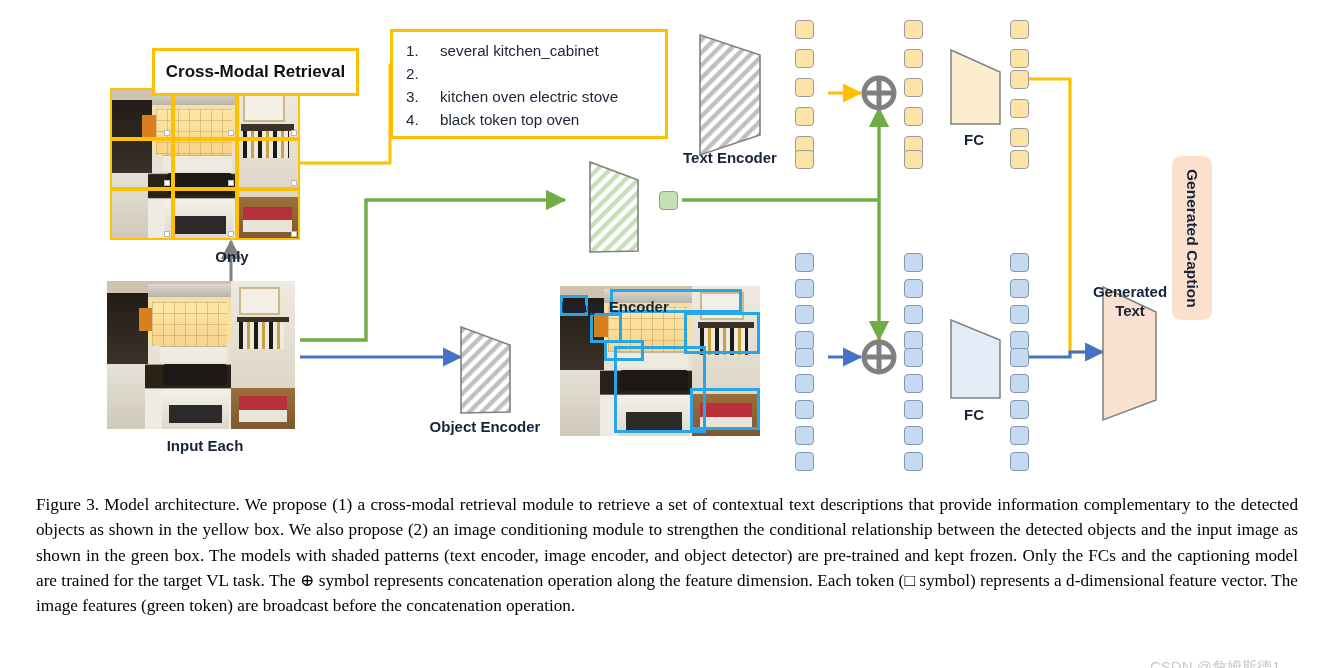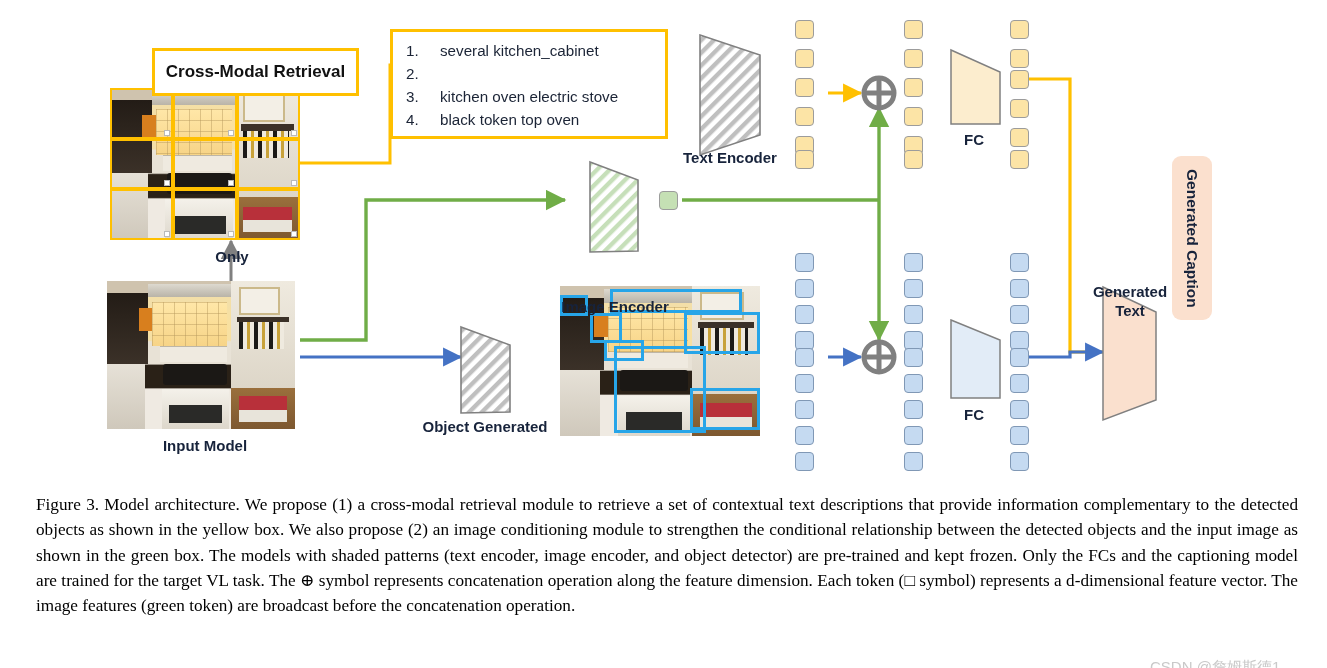--- a/index.html
+++ b/index.html
@@ -312,23 +312,23 @@
   <div class="tok b" style="left:1010px;top:279px;"></div>
   <div class="tok b" style="left:1010px;top:305px;"></div>
   <div class="tok b" style="left:1010px;top:331px;"></div>
   <div class="tok b" style="left:1010px;top:348px;"></div>
   <div class="tok b" style="left:1010px;top:374px;"></div>
   <div class="tok b" style="left:1010px;top:400px;"></div>
   <div class="tok b" style="left:1010px;top:426px;"></div>
   <div class="tok b" style="left:1010px;top:452px;"></div>
 
   <div class="lbl" style="left:206px;top:248px;width:52px;">Only</div>
-  <div class="lbl" style="left:150px;top:437px;width:110px;">Input Model</div>
+  <div class="lbl" style="left:150px;top:437px;width:110px;">Input Each</div>
   <div class="lbl" style="left:550px;top:257px;width:130px;margin-top:41px;">Image Encoder</div>
-  <div class="lbl" style="left:415px;top:418px;width:140px;">Object Generated</div>
+  <div class="lbl" style="left:415px;top:418px;width:140px;">Object Encoder</div>
   <div class="lbl" style="left:668px;top:149px;width:124px;">Text Encoder</div>
   <div class="lbl" style="left:956px;top:131px;width:36px;">FC</div>
   <div class="lbl" style="left:956px;top:406px;width:36px;">FC</div>
   <div class="lbl two" style="left:1074px;top:283px;width:112px;top:283px;">
     <div style="position:absolute;left:0;top:-0px;"></div>
   </div>
   <div class="lbl" style="left:1074px;top:283px;width:112px;">Generated</div>
   <div class="lbl" style="left:1074px;top:302px;width:112px;">Text</div>
 
 </div>

